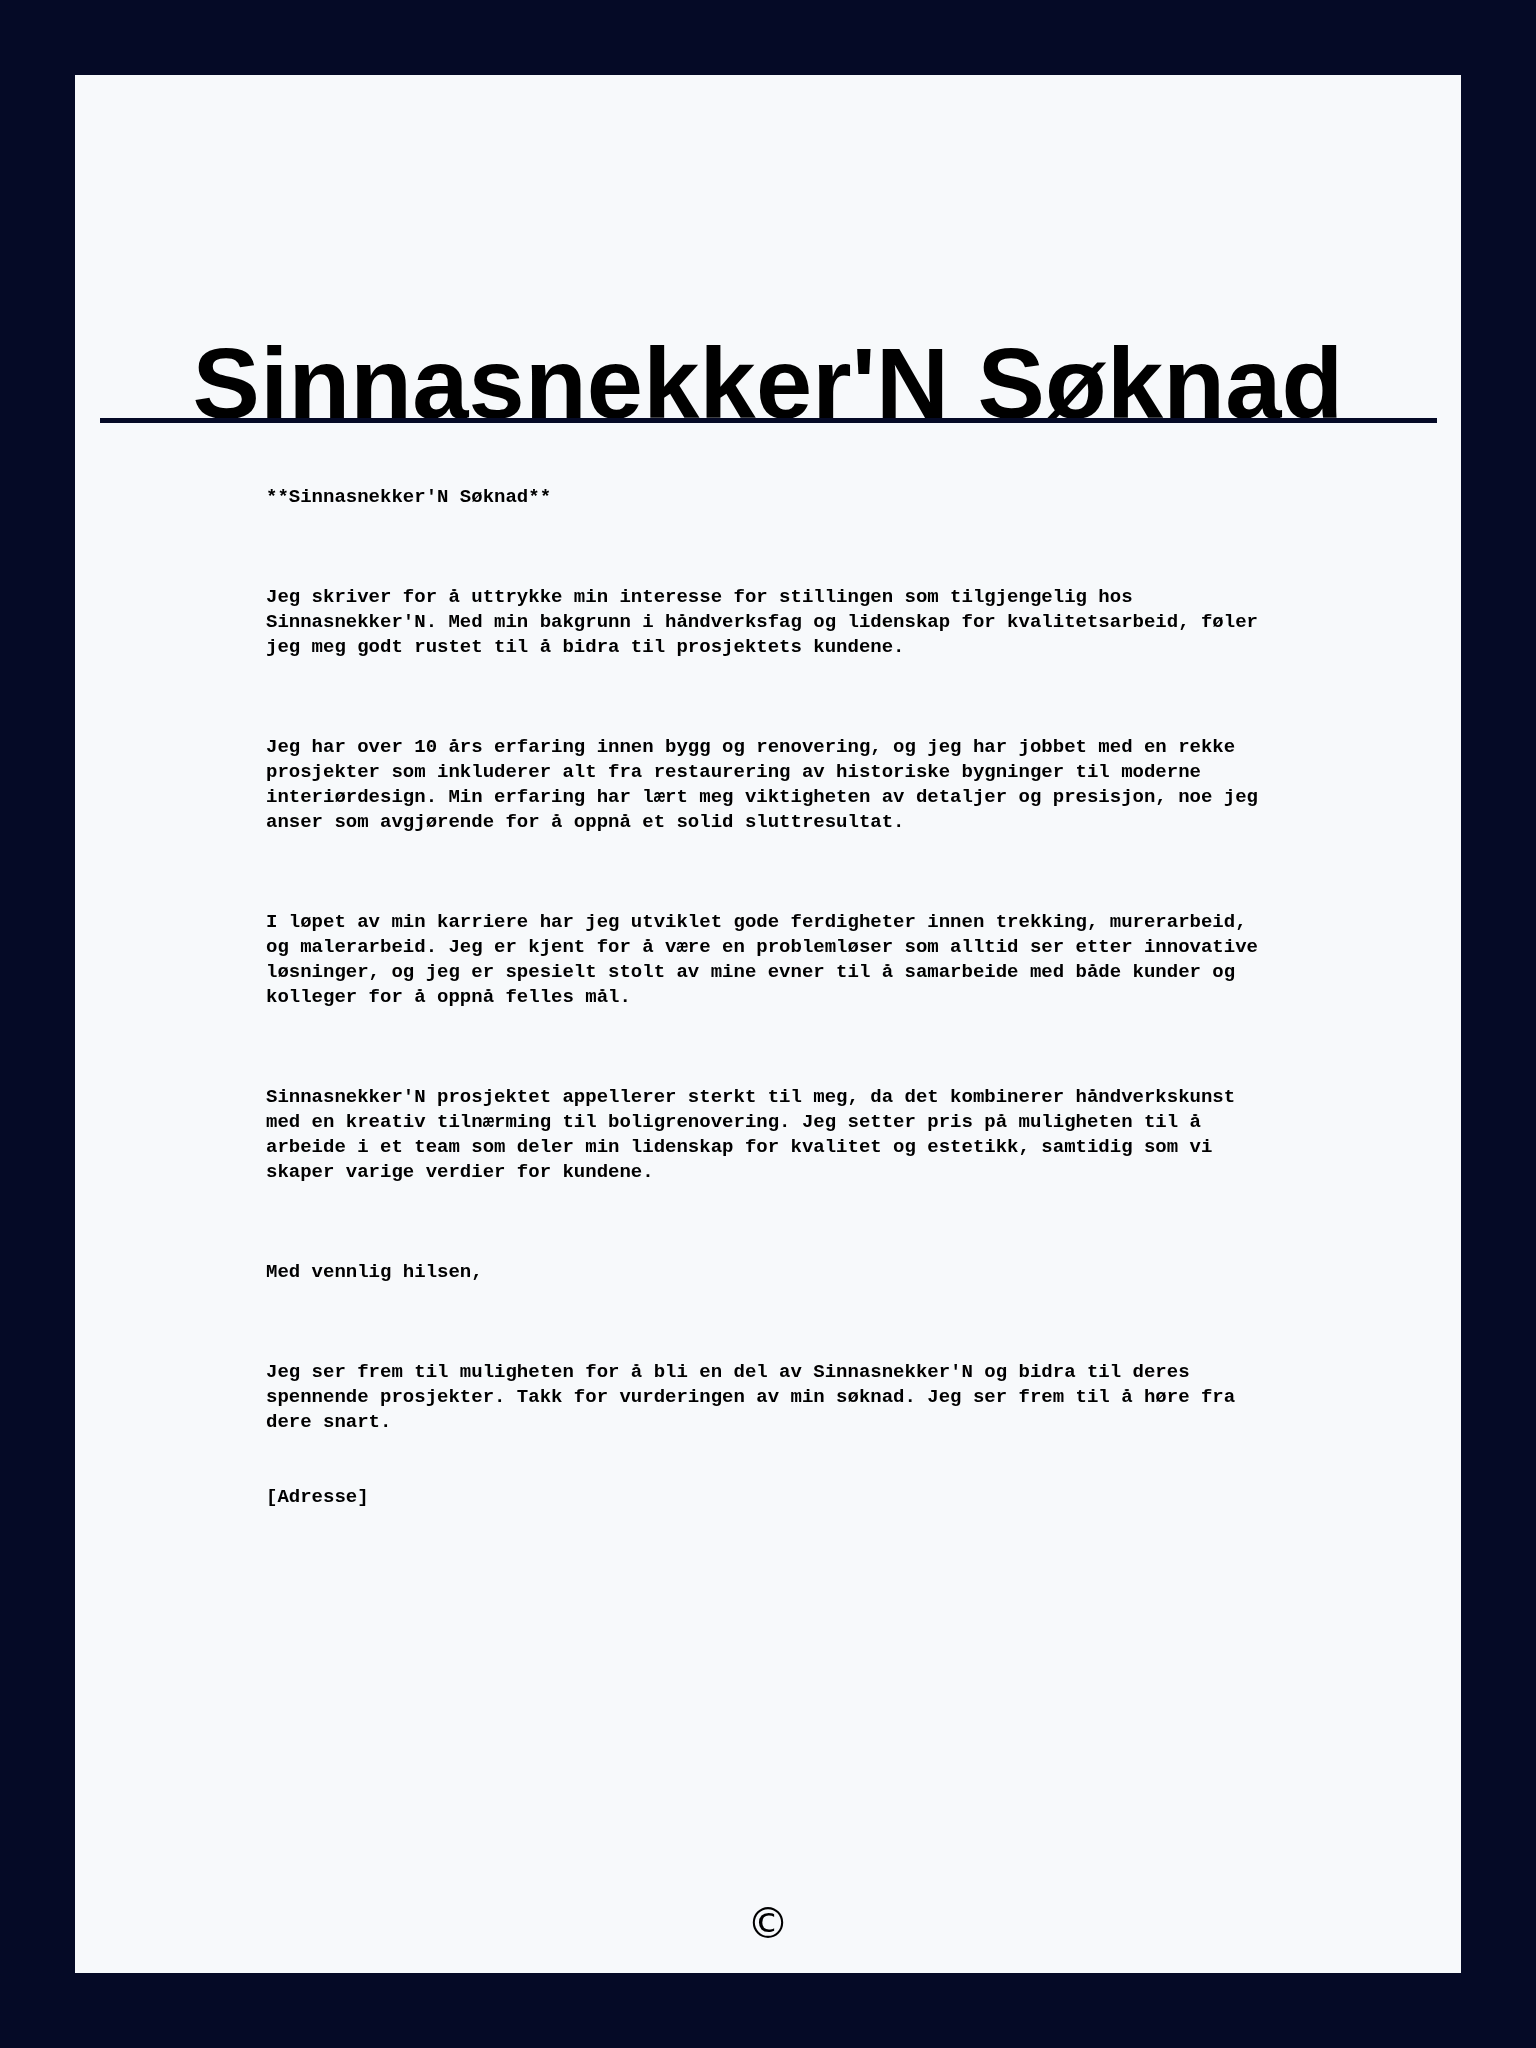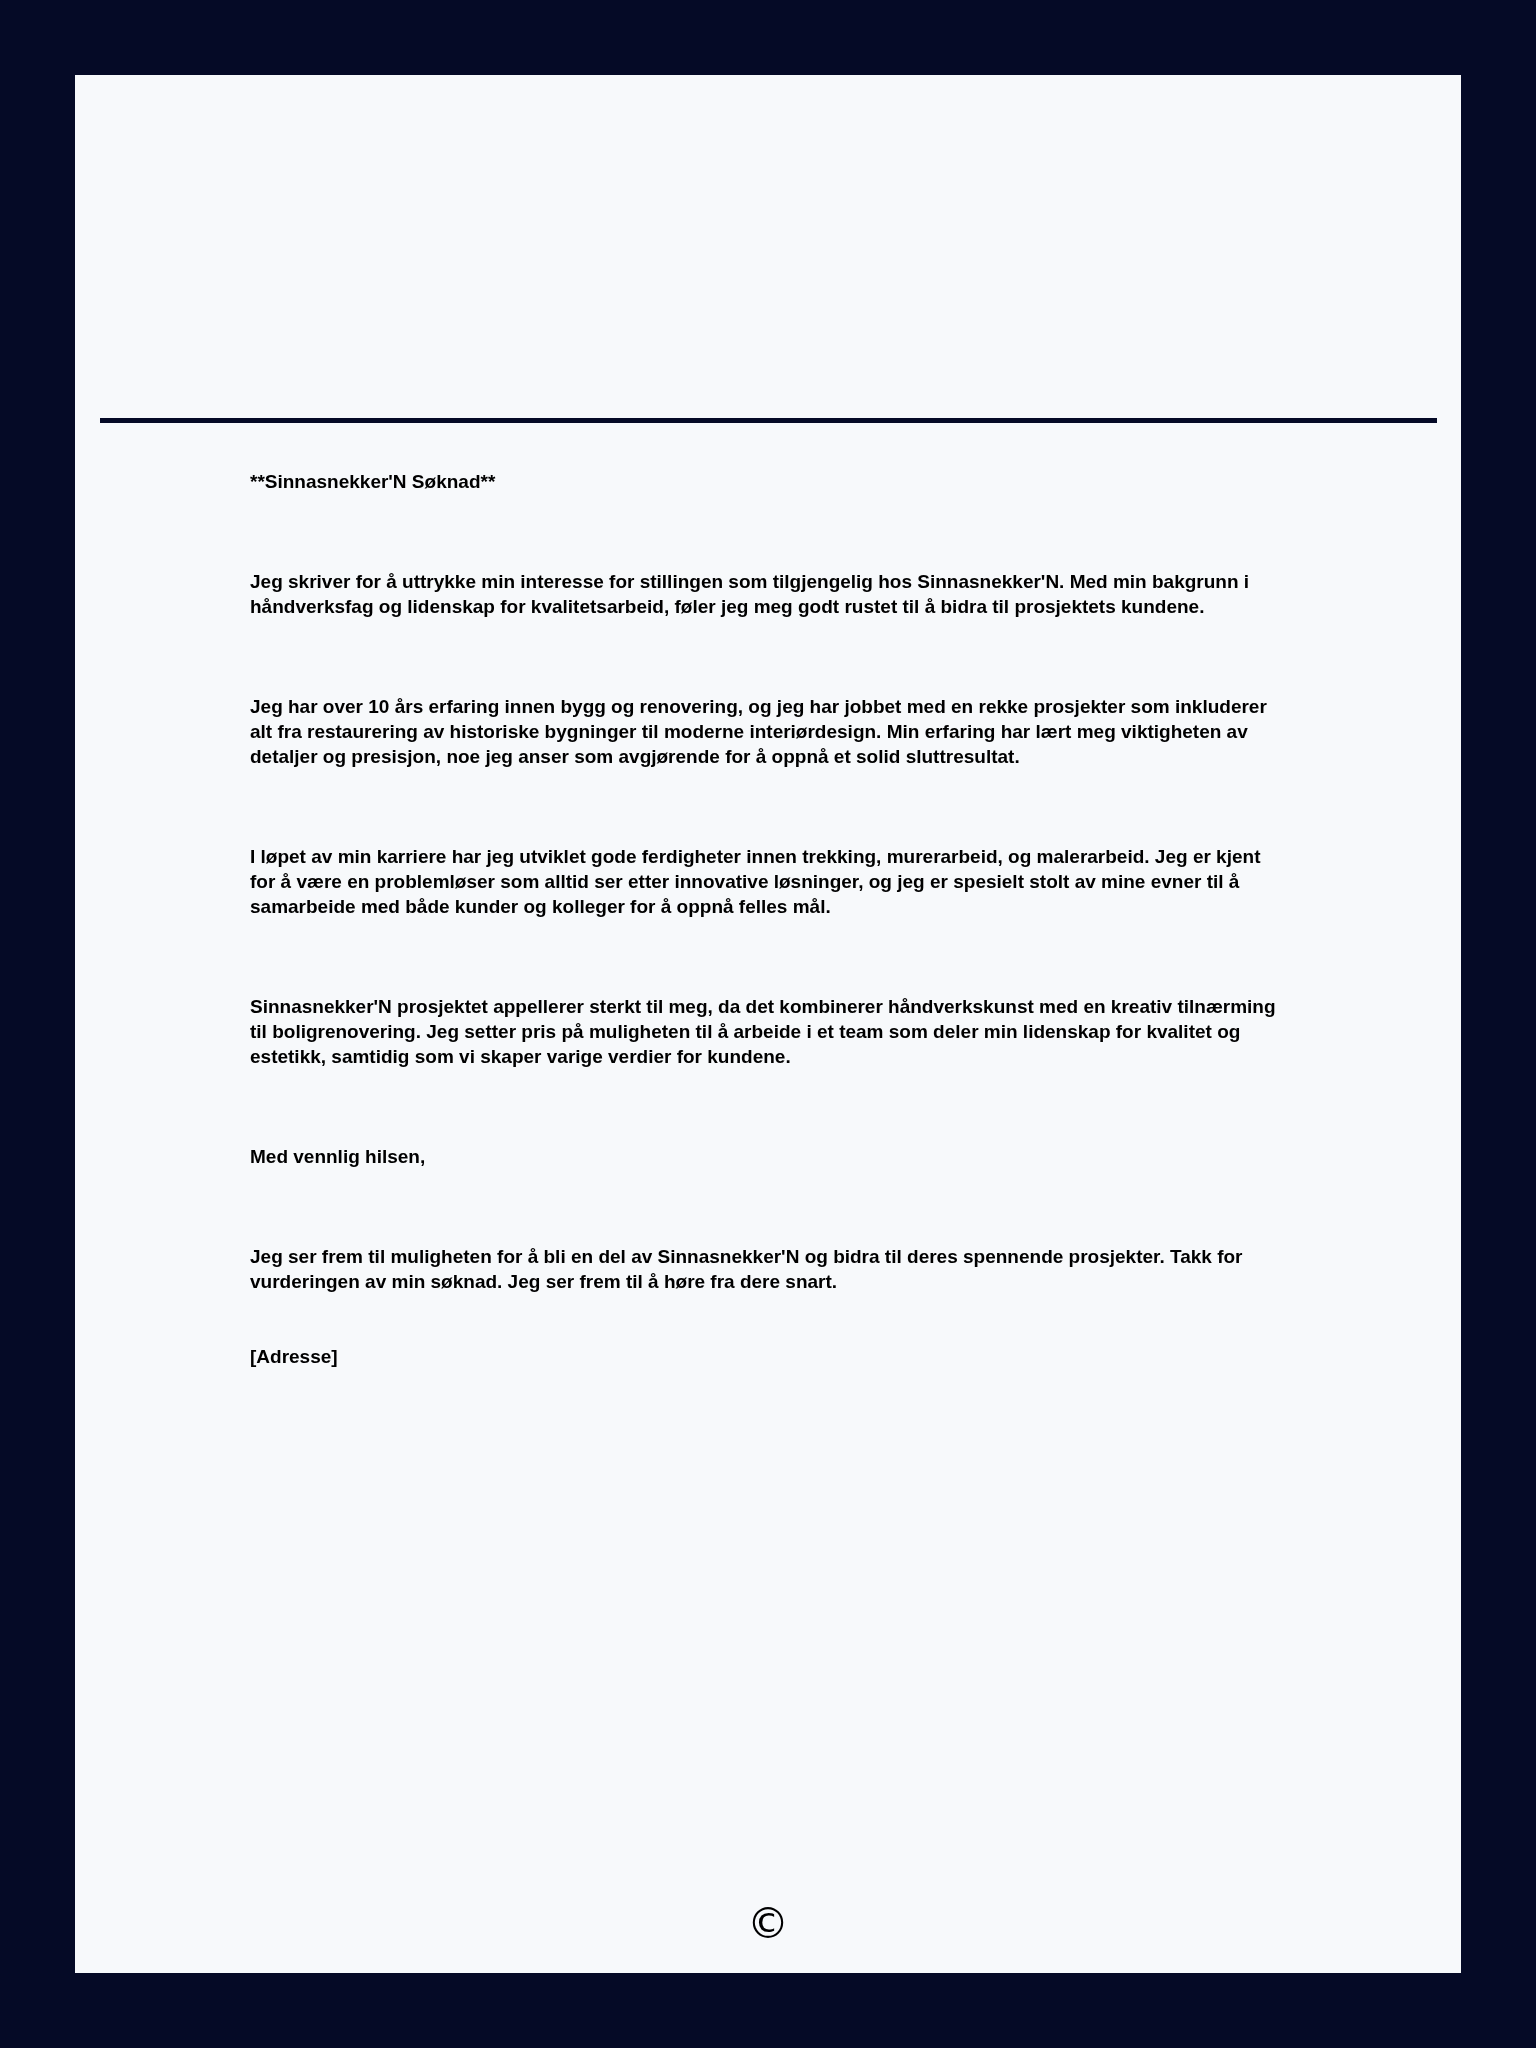--- a/index.html
+++ b/index.html
@@ -49,41 +49,43 @@
       left: 175px;
       top: 394px;
       width: 1040px;
       font-family: "Liberation Sans", sans-serif;
       font-weight: bold;
       font-size: 19px;
       line-height: 25px;
       color: #000000;
     }
     .content p {
-      margin: 0;
+      margin: 16px;
+      font-family: Liberation Mono, monospace;
     }
     .gap-50 { margin-top: 25px !important; }
     .gap-100 { margin-top: 75px !important; }
     .gap-75 { margin-top: 50px !important; }
     .copyright {
       position: absolute;
       left: 0;
       top: 1824px;
       width: 100%;
       text-align: center;
       font-family: "DejaVu Sans", sans-serif;
       font-size: 42px;
       line-height: 50px;
       color: #000000;
     }
   </style>
 </head>
 <body>
 
 <div class="page">
+  <h1 class="title">Sinnasnekker'N Søknad</h1>
   <div class="divider"></div>
 
   <div class="content">
     <p>**Sinnasnekker'N Søknad**</p>
     <p class="gap-100">Jeg skriver for å uttrykke min interesse for stillingen som tilgjengelig hos Sinnasnekker'N. Med min bakgrunn i håndverksfag og lidenskap for kvalitetsarbeid, føler jeg meg godt rustet til å bidra til prosjektets kundene.</p>
     <p class="gap-100">Jeg har over 10 års erfaring innen bygg og renovering, og jeg har jobbet med en rekke prosjekter som inkluderer alt fra restaurering av historiske bygninger til moderne interiørdesign. Min erfaring har lært meg viktigheten av detaljer og presisjon, noe jeg anser som avgjørende for å oppnå et solid sluttresultat.</p>
     <p class="gap-100">I løpet av min karriere har jeg utviklet gode ferdigheter innen trekking, murerarbeid, og malerarbeid. Jeg er kjent for å være en problemløser som alltid ser etter innovative løsninger, og jeg er spesielt stolt av mine evner til å samarbeide med både kunder og kolleger for å oppnå felles mål.</p>
     <p class="gap-100">Sinnasnekker'N prosjektet appellerer sterkt til meg, da det kombinerer håndverkskunst med en kreativ tilnærming til boligrenovering. Jeg setter pris på muligheten til å arbeide i et team som deler min lidenskap for kvalitet og estetikk, samtidig som vi skaper varige verdier for kundene.</p>
     <p class="gap-100">Med vennlig hilsen,</p>
     <p class="gap-100">Jeg ser frem til muligheten for å bli en del av Sinnasnekker'N og bidra til deres spennende prosjekter. Takk for vurderingen av min søknad. Jeg ser frem til å høre fra dere snart.</p>

